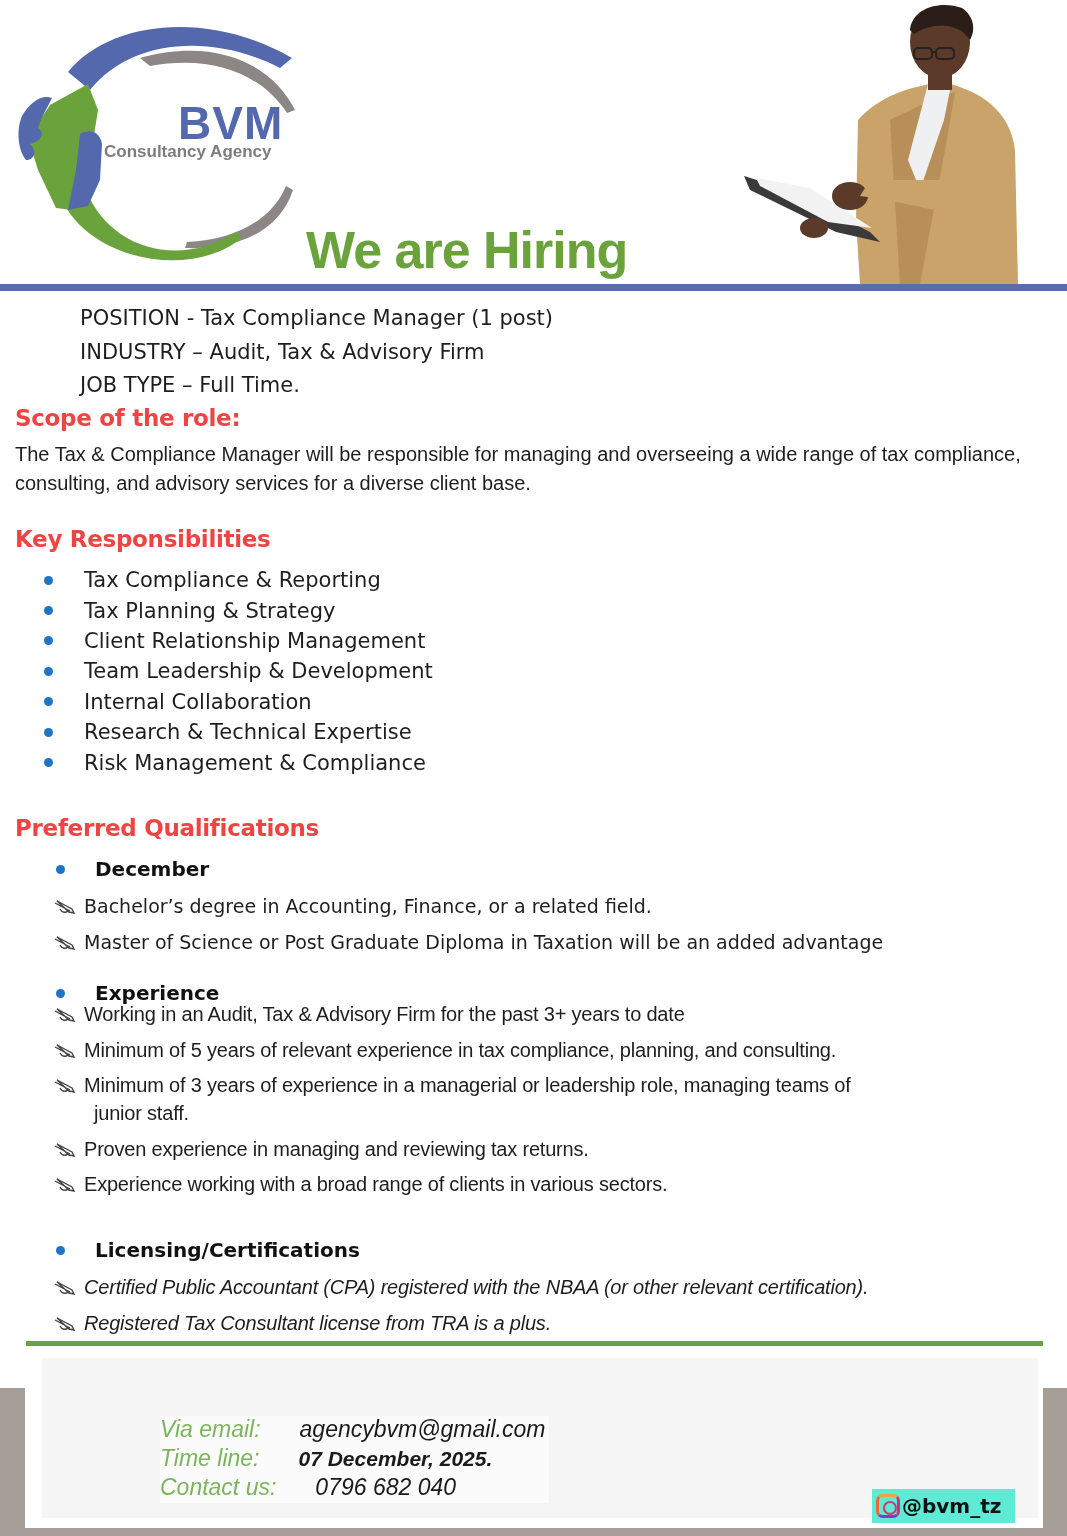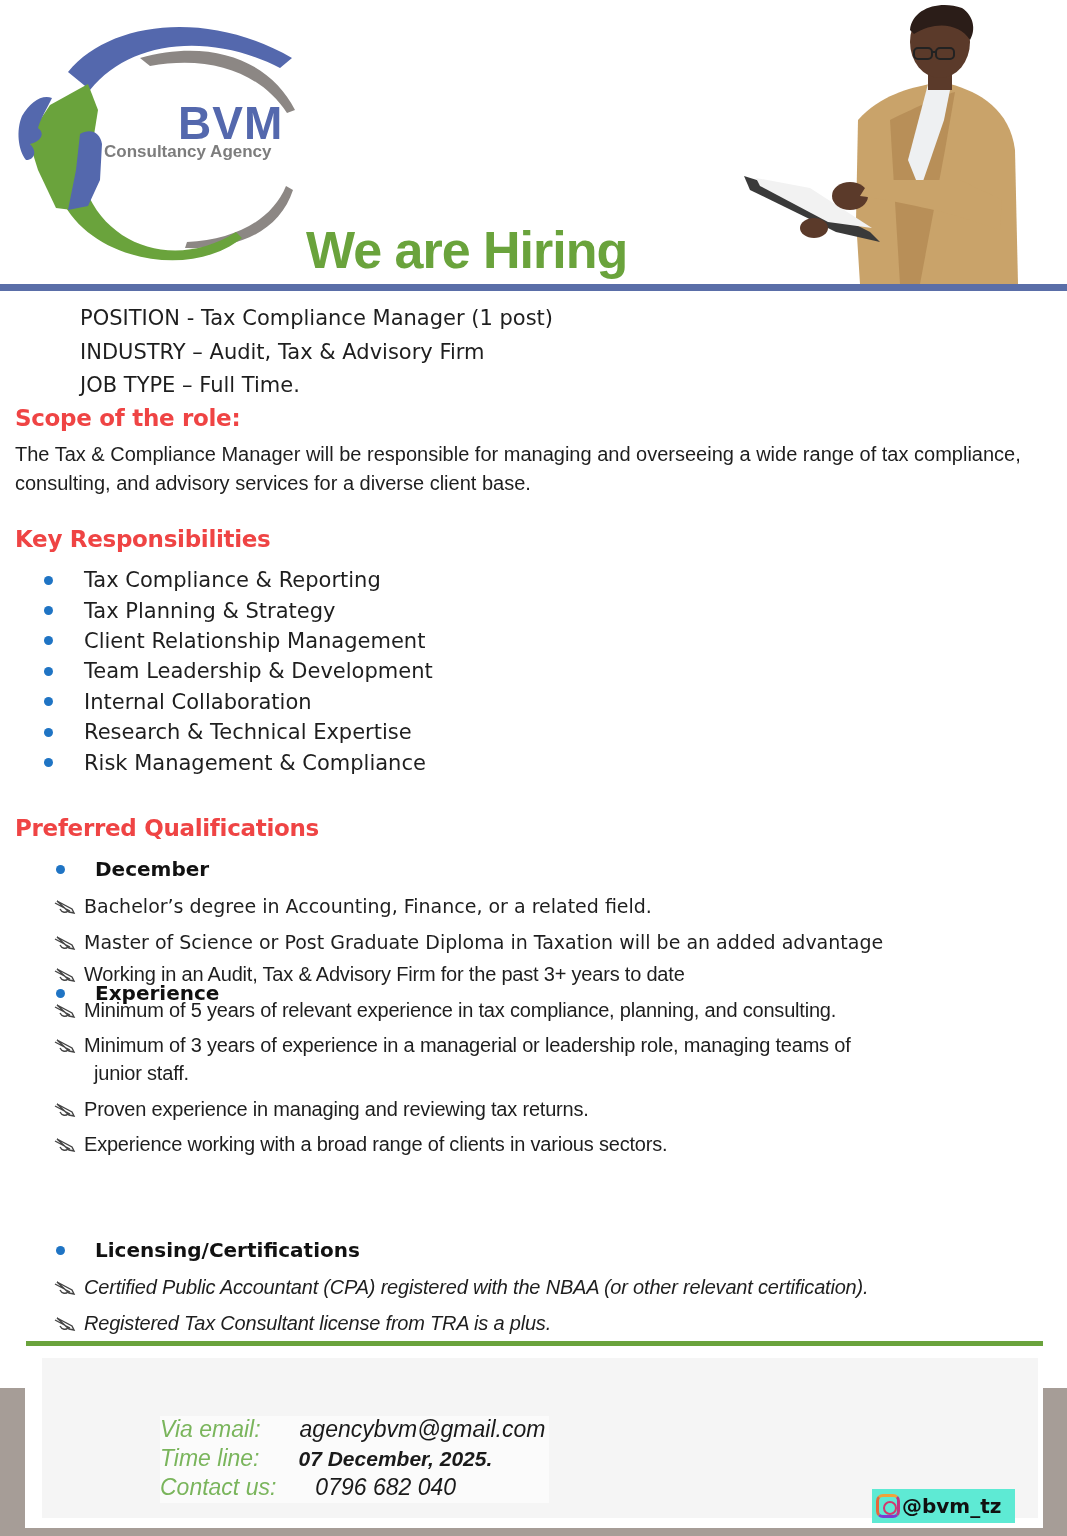--- a/index.html
+++ b/index.html
@@ -165,21 +165,21 @@
         <path d="M1 3 L 16 11 M3 1 L 18 9 L 20 13 L 15 12 Z M6 9 C 8 13, 12 13, 14 11" stroke="#444" stroke-width="1.4" fill="none"></path>
       </svg>
     <span>Master of Science or Post Graduate Diploma in Taxation will be an added advantage</span>
   </li>
 </ul>
 
 <div class="sub-head" style="top:981px;">
   <span class="dot"></span>
   <span>Experience</span>
 </div>
-<ul class="pen-list" style="top:960px;">
+<ul class="pen-list" style="top:1000px;">
   <li class="cond">
     <svg class="pen" viewBox="0 0 22 14">
         <path d="M1 3 L 16 11 M3 1 L 18 9 L 20 13 L 15 12 Z M6 9 C 8 13, 12 13, 14 11" stroke="#444" stroke-width="1.4" fill="none"></path>
       </svg>
     <span>Working in an Audit, Tax &amp; Advisory Firm for the past 3+ years to date</span>
   </li>
   <li class="cond">
     <svg class="pen" viewBox="0 0 22 14">
         <path d="M1 3 L 16 11 M3 1 L 18 9 L 20 13 L 15 12 Z M6 9 C 8 13, 12 13, 14 11" stroke="#444" stroke-width="1.4" fill="none"></path>
       </svg>

